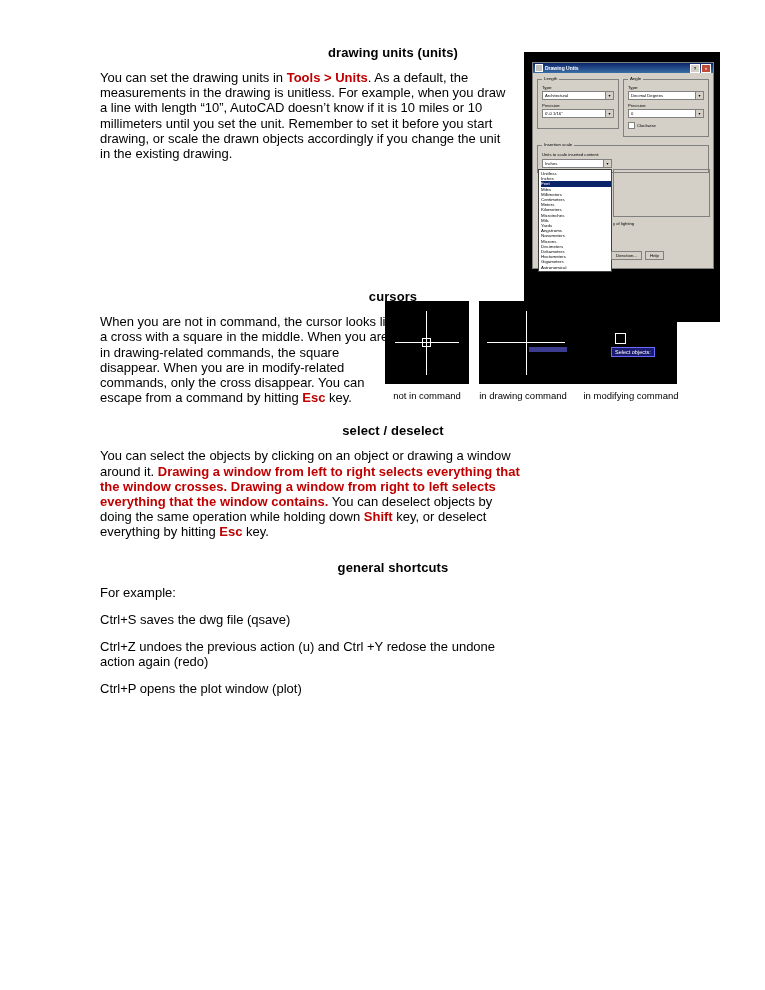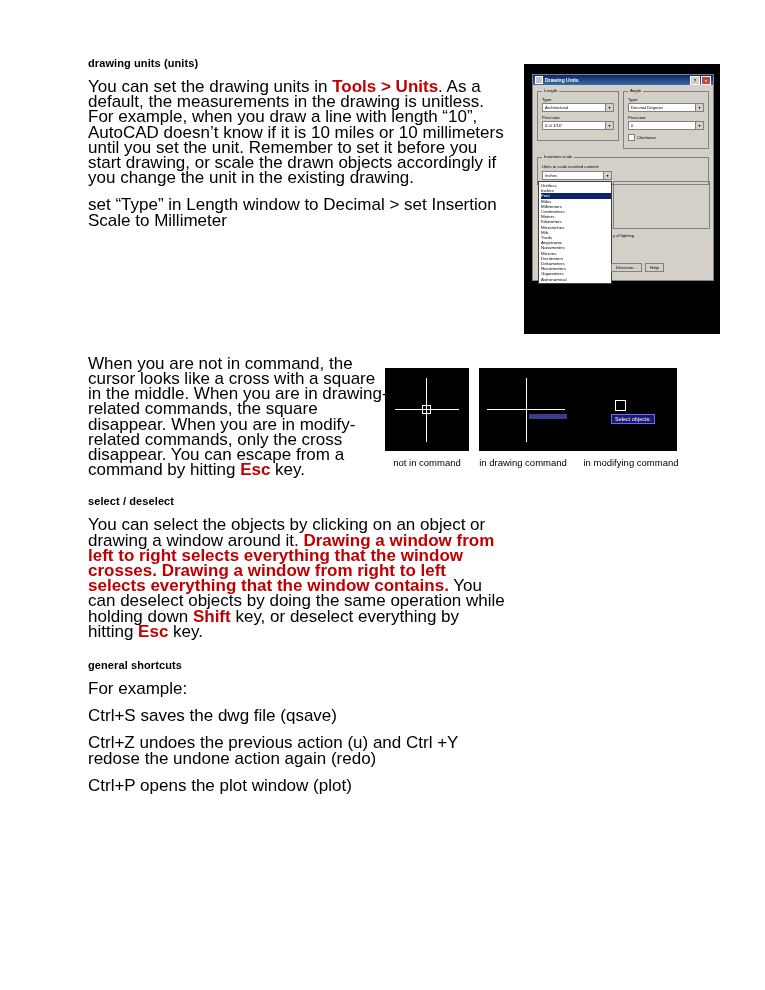--- a/index.html
+++ b/index.html
@@ -22,29 +22,30 @@
     height: 990px;
     background: #ffffff;
   }
   .content {
     position: absolute;
     left: 88px;
     top: 45px;
     width: 610px;
   }
   h2.section-title {
-    font-size: 11px;
+    font-size: 13px;
     font-weight: bold;
-    margin: 12px 0 10px 0;
+    margin: 0 0 10px 0;
     letter-spacing: 0.1px;
+    text-align: center;
   }
   p.body-text {
-    font-size: 17px;
+    font-size: 13px;
     line-height: 15.2px;
-    margin: 0 0 12px 0;
+    margin: 0 0 12px 12px;
     max-width: 420px;
   }
   .red-bold { color: #c00000; font-weight: bold; }
 
   
   .units-block { position: relative; }
   .units-text { width: 420px; }
 
   
   .du-shot {
@@ -246,21 +247,20 @@
 <div class="page">
   <div class="content">
 
     <div class="units-block">
       <h2 class="section-title">drawing units (units)</h2>
 
       <div class="units-text">
         <p class="body-text"><span>You can set the drawing units in </span><span class="red-bold">Tools &gt; Units</span><span>.  As a default, the measurements in the drawing is unitless.  For example, when you draw a line with length “10”, AutoCAD doesn’t know if it is 10 miles or 10 millimeters until you set the unit.  Remember to set it before you start drawing, or scale the drawn objects accordingly if you change the unit in the existing drawing.</span></p>
 
 
-        <p class="body-text">set “Type” in Length window to Decimal &gt; set Insertion Scale to Millimeter</p>
       </div>
 
       <div class="du-shot">
         <div class="du-window">
 
           <div class="du-titlebar">
             <span class="t-ico"></span>
             <span class="du-title-text">Drawing Units</span>
             <span class="du-btns">
               <span>?</span>
@@ -348,20 +348,21 @@
               <button>Direction...</button>
               <button>Help</button>
             </div>
 
           </div>
         </div>
       </div>
     </div>
 
     <div class="cursors-block">
+      <h2 class="section-title">cursors</h2>
 
       <p class="body-text cursors-text"><span>When you are not in command, the cursor looks like a cross with a square in the middle.  When you are in drawing-related commands, the square disappear.  When you are in modify-related commands, only the cross disappear.  You can escape from a command by hitting </span><span class="red-bold">Esc</span><span> key.</span></p>
 
       <div class="cursor-shots">
 
         <div class="shot">
           <div class="canvas">
             <div class="cross-h" style="left:10px; top:41px; width:64px;"></div>
             <div class="cross-v" style="left:41px; top:10px; height:64px;"></div>
             <div class="pick-box" style="left:37px; top:37px; width:7px; height:7px;"></div>

